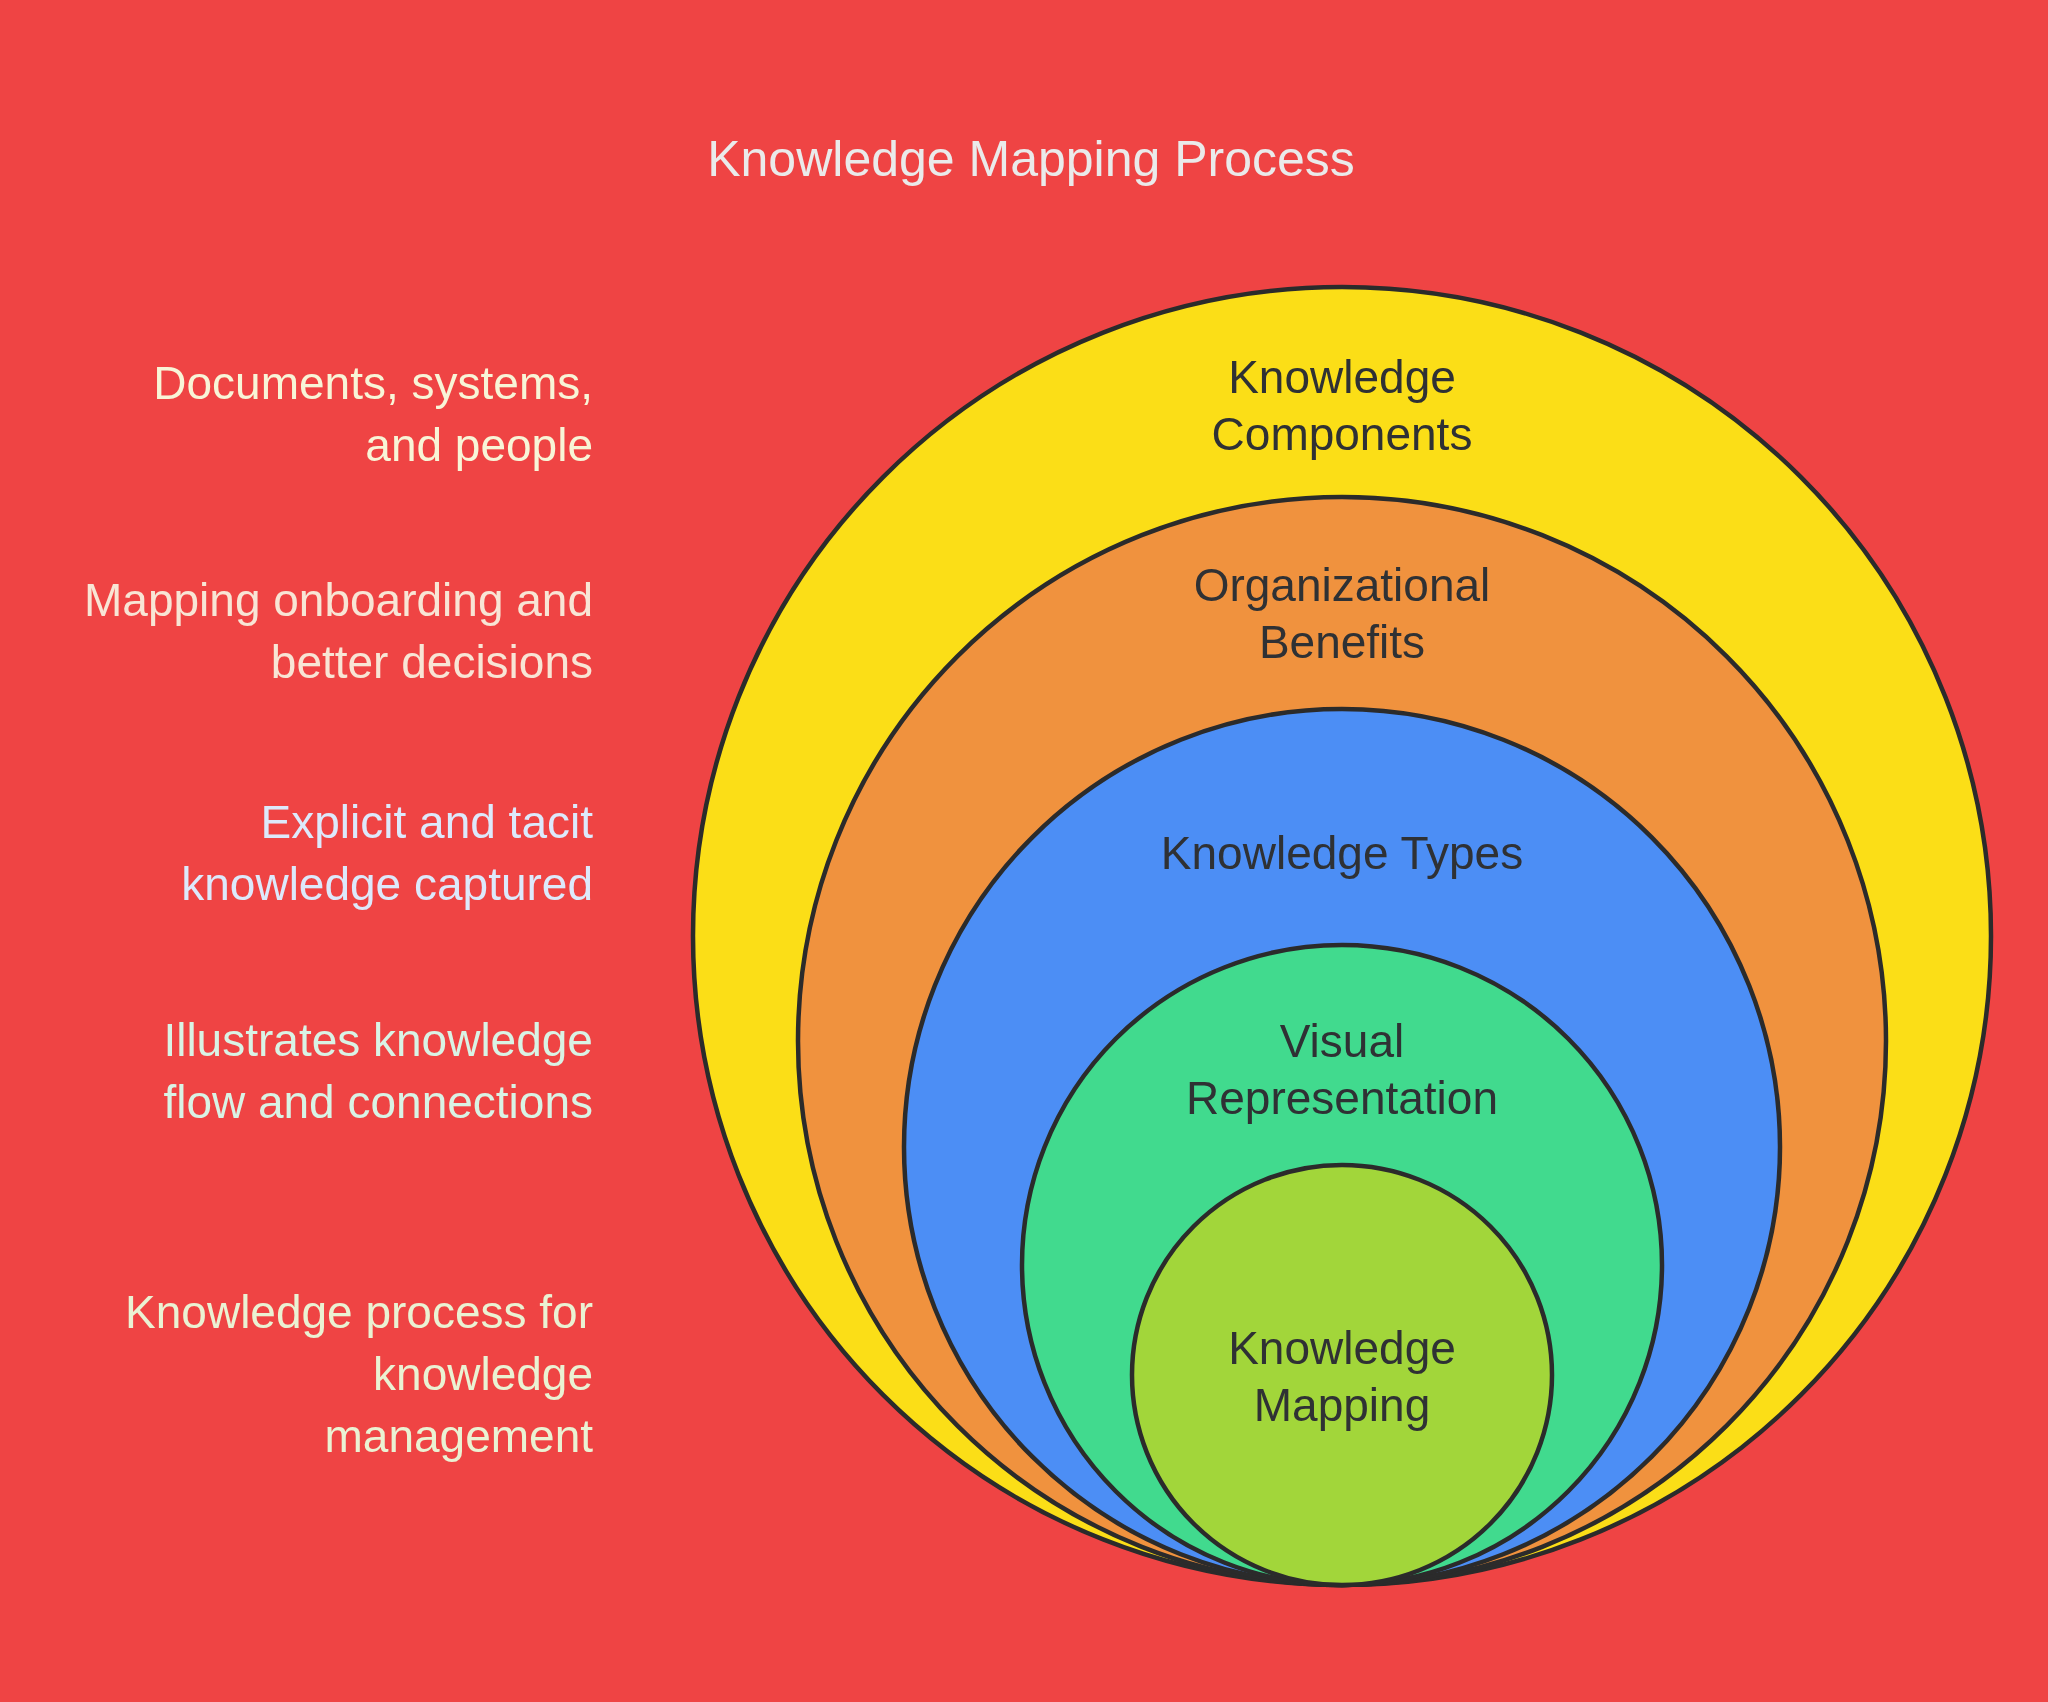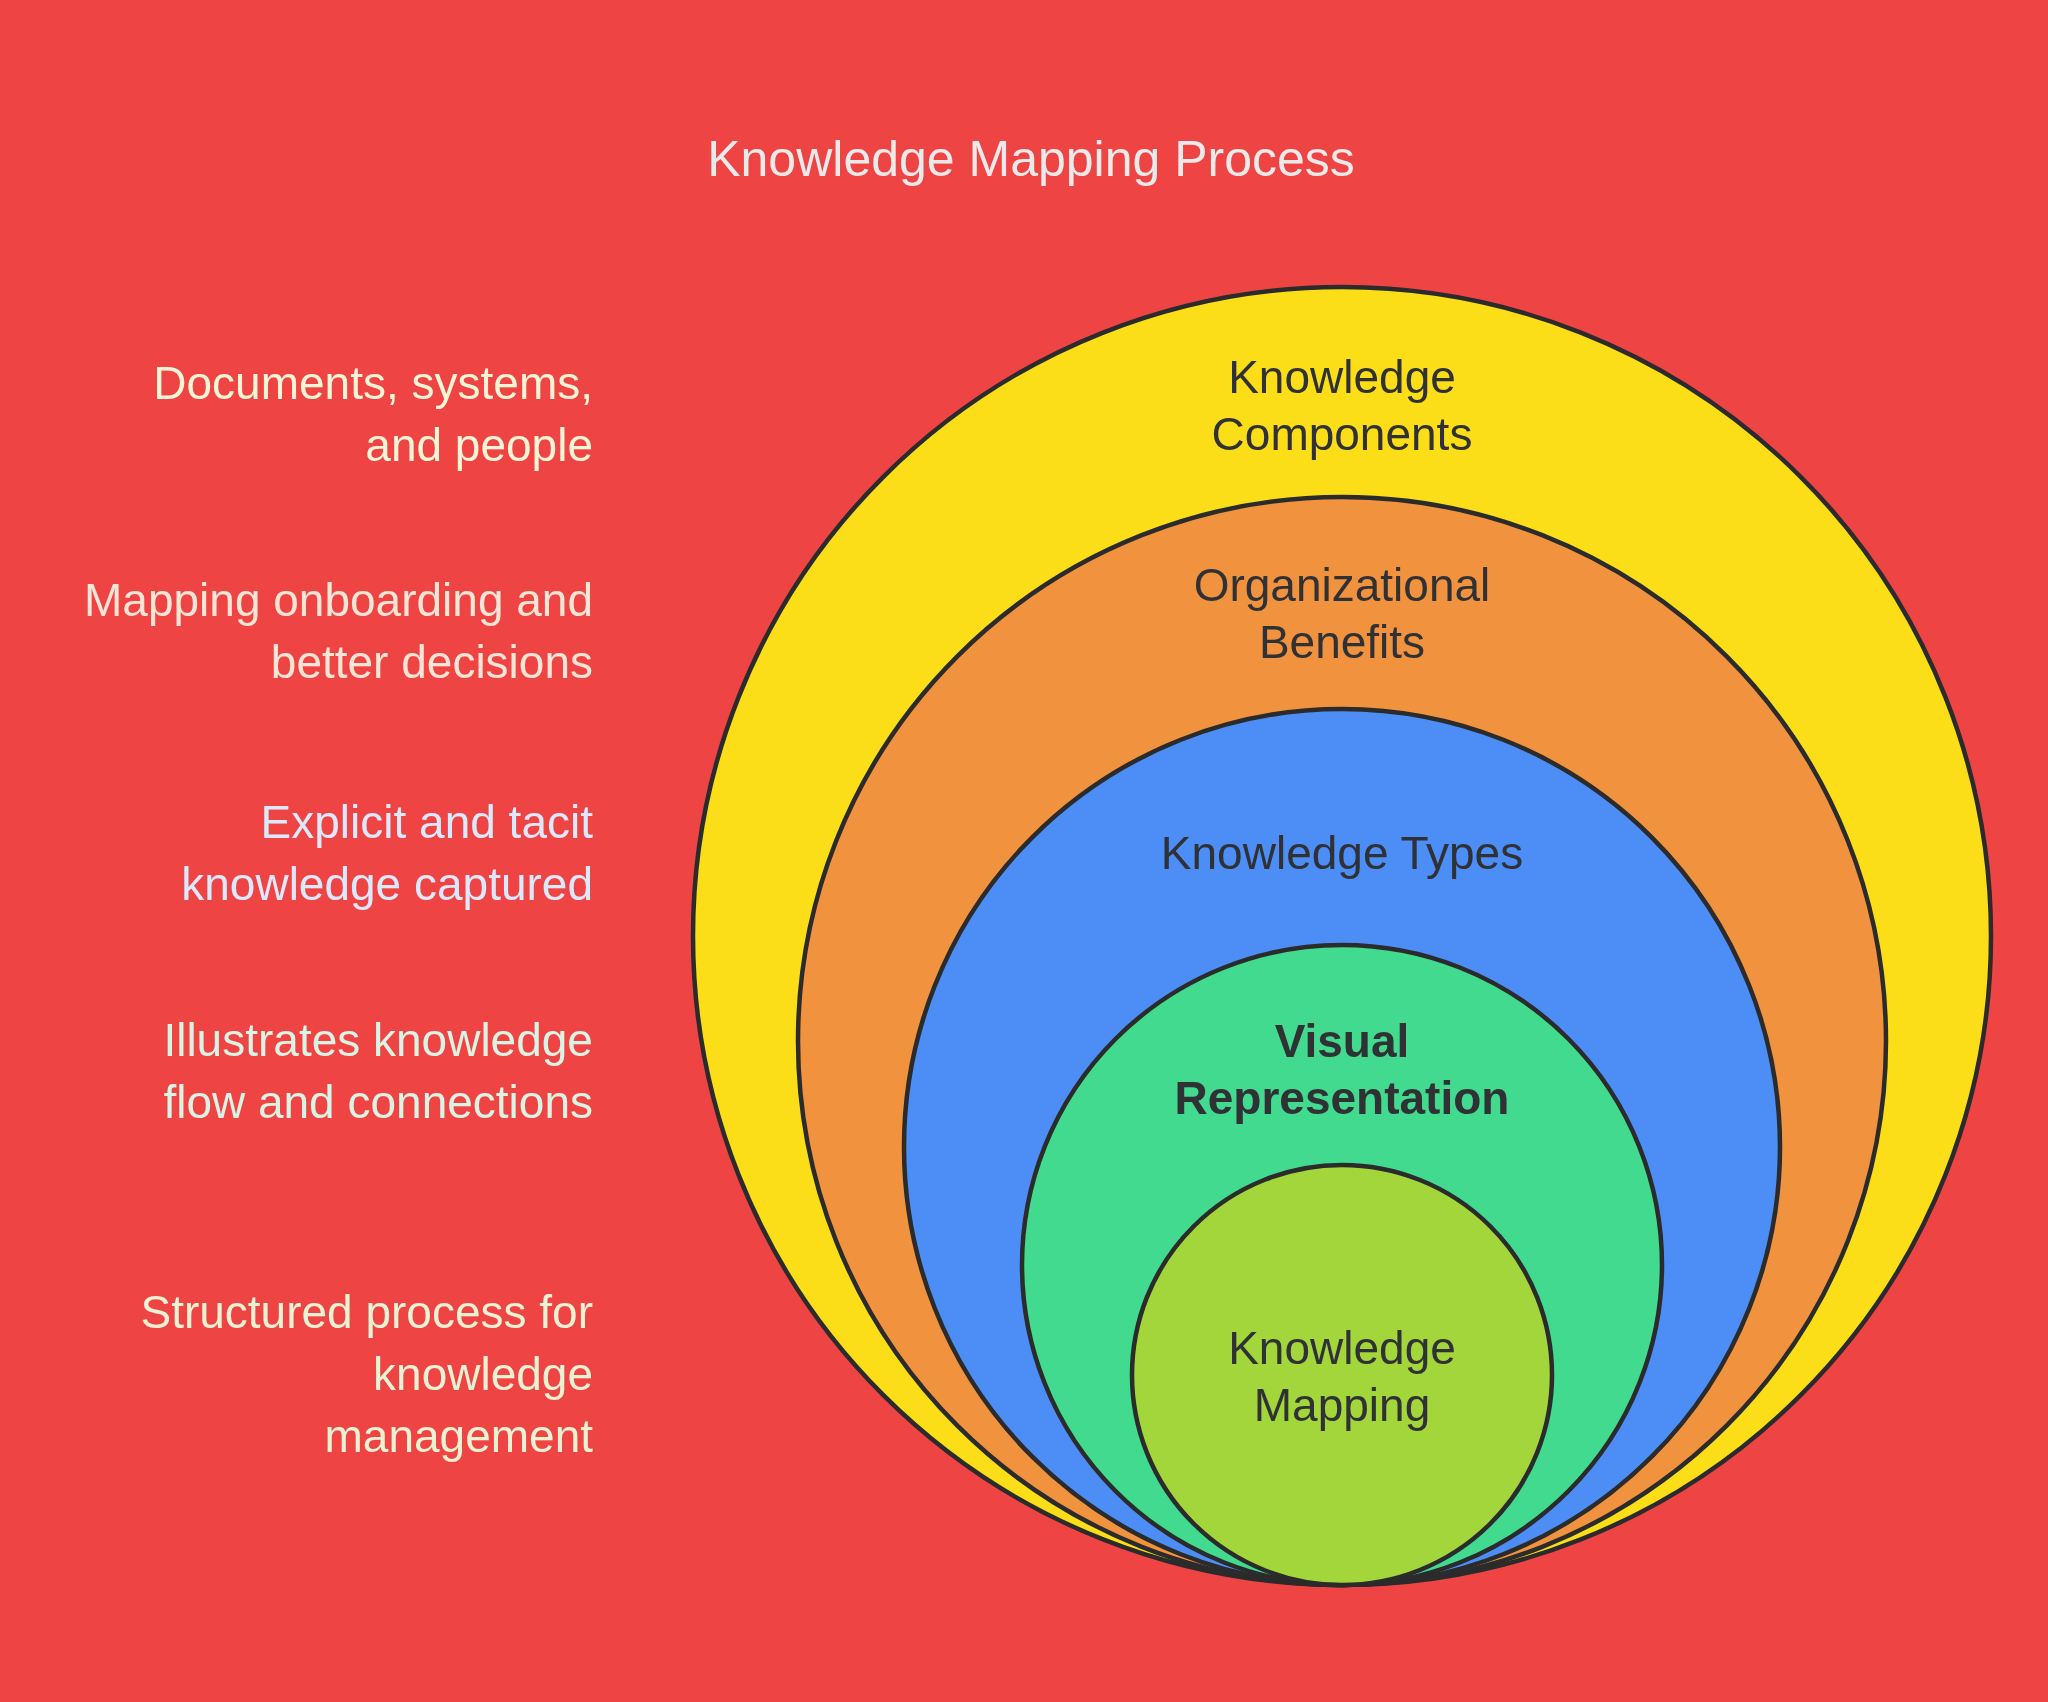--- a/index.html
+++ b/index.html
@@ -39,21 +39,21 @@
     transform: translateX(-50%);
     text-align: center;
     font-size: 46px;
     line-height: 57px;
     color: #2F3134;
     white-space: nowrap;
   }
   .rl-yellow { top: 349px; }
   .rl-orange { top: 557px; }
   .rl-blue   { top: 825px; }
-  .rl-green  { top: 1013px; font-weight: bold; }
+  .rl-green  { top: 1013px; }
   .rl-lime   { top: 1320px; }
 
   .annotation {
     position: absolute;
     right: 1455px;
     text-align: right;
     font-size: 46px;
     line-height: 62px;
     white-space: nowrap;
   }
@@ -108,18 +108,18 @@
   </div>
   <div class="annotation an-3">
     <div>Explicit and tacit</div>
     <div>knowledge captured</div>
   </div>
   <div class="annotation an-4">
     <div>Illustrates knowledge</div>
     <div>flow and connections</div>
   </div>
   <div class="annotation an-5">
-    <div>Structured process for</div>
+    <div>Knowledge process for</div>
     <div>knowledge</div>
     <div>management</div>
   </div>
 
 </div>
 
 </body></html>

